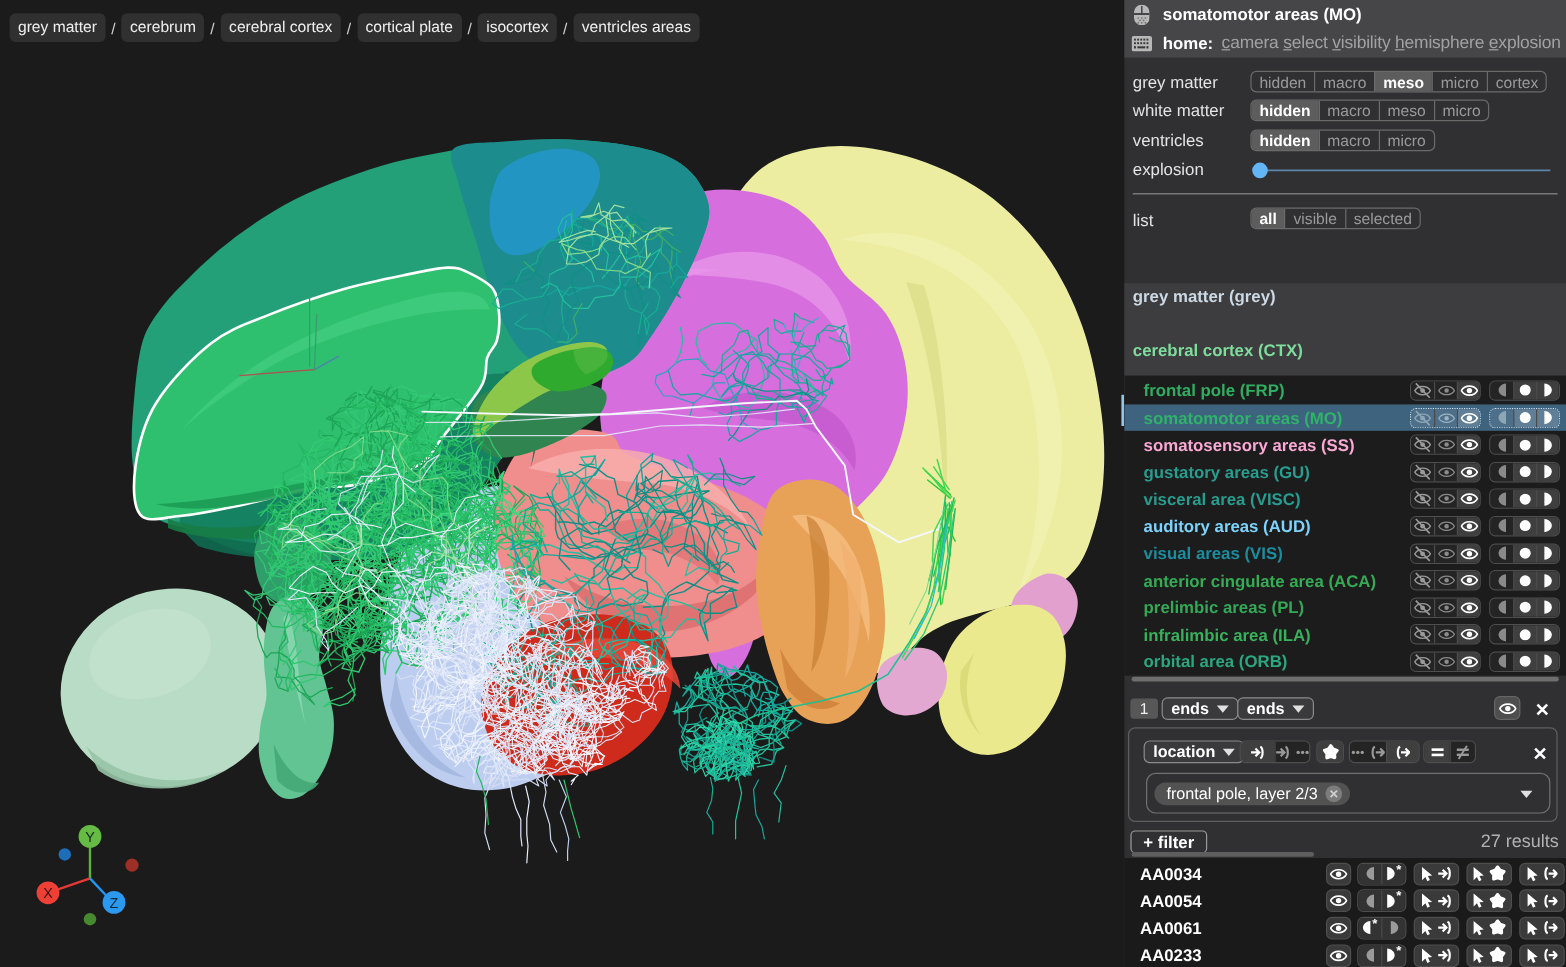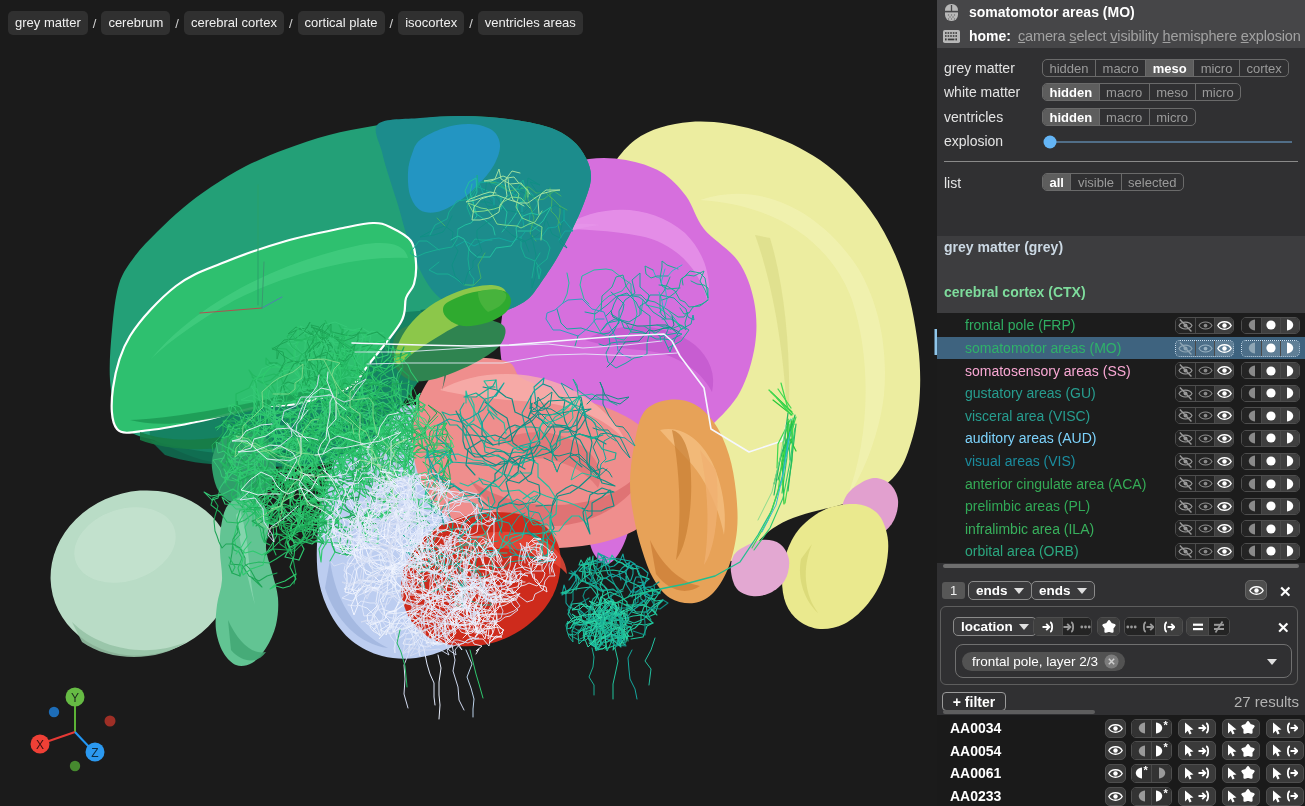--- a/index.html
+++ b/index.html
@@ -19,21 +19,21 @@
 .seg { position:absolute; display:flex; border:1px solid #6a6a6a; border-radius:5px; overflow:hidden; height:18px; }
 .seg > div { display:flex; align-items:center; justify-content:center; color:#9a9a9a; font-size:13px; padding:0 6.5px; border-left:1px solid #6a6a6a; }
 .seg > div:first-child { border-left:none; }
 .seg > div.on { background:#5d5d5d; color:#fff; font-weight:bold; }
 #divider { position:absolute; left:7px; top:161px; width:354px; height:1px; background:#8a8a8a; }
 .lrow { position:absolute; left:0; width:368px; height:22.4px; display:flex; align-items:center; }
 .lrow .t { font-size:14px; font-weight:bold; margin-left:7px; }
 #toplist { position:absolute; left:0; top:202px; width:368px; height:111px; background:#3d3d3f;margin-top:34px; }
 #darklist { position:absolute; left:0; top:313px; width:368px; height:250px; background:#1c1c1c; }
 .drow { position:absolute; left:0; width:368px; height:22.6px; display:flex; align-items:center; }
-.drow .t { font-size:14px; font-weight:normal; margin-left:28px; }
+.drow .t { font-size:14px; font-weight:bold; margin-left:16px; }
 .igrp { position:absolute; display:flex; height:17px; border-radius:5px; overflow:hidden; border:1px solid #4e4e4e; }
 .igrp > span { width:19px; display:flex; align-items:center; justify-content:center; border-left:1px solid #4a4a4a; background:#242424; }
 .igrp > span:first-child { border-left:none; }
 .igrp > span.on { background:#3f3f3f; }
 #hscroll1 { position:absolute; left:6px; top:564px; width:356px; height:4px; background:#6e6e6e; border-radius:2px; }
 .dd { display:inline-flex; align-items:center; border:1px solid #8a8a8a; border-radius:5px; height:19px; padding:0 7px; color:#fff; font-size:13.5px; font-weight:bold; gap:6px; background:#3a3a3c; }
 .caret { width:0; height:0; border-left:5px solid transparent; border-right:5px solid transparent; border-top:6px solid #e0e0e0; }
 .xbtn { color:#fff; font-weight:bold; font-size:15px; }
 #fbox { position:absolute; left:3px; top:606px; width:358px; height:79px; border:1px solid #5e5e5e; border-radius:6px; }
 #finput { position:absolute; left:14px; top:37px; width:337px; height:34px; border:1px solid #707070; border-radius:8px; }

